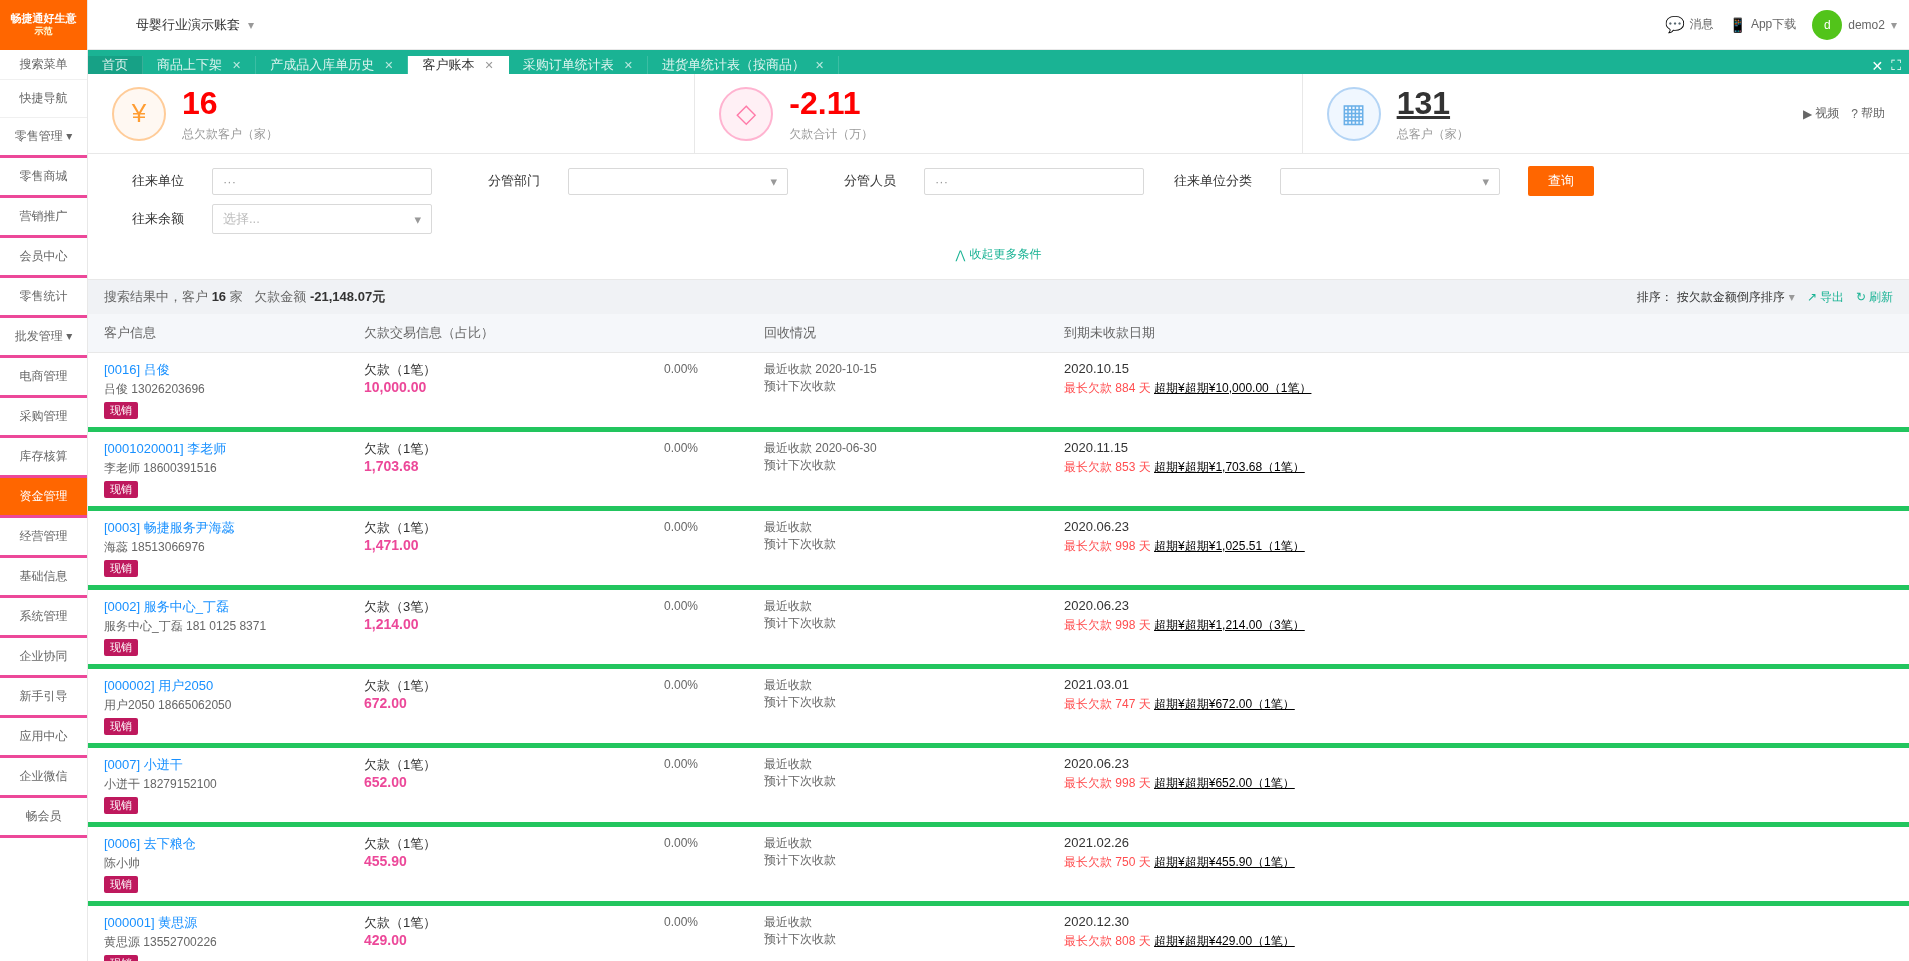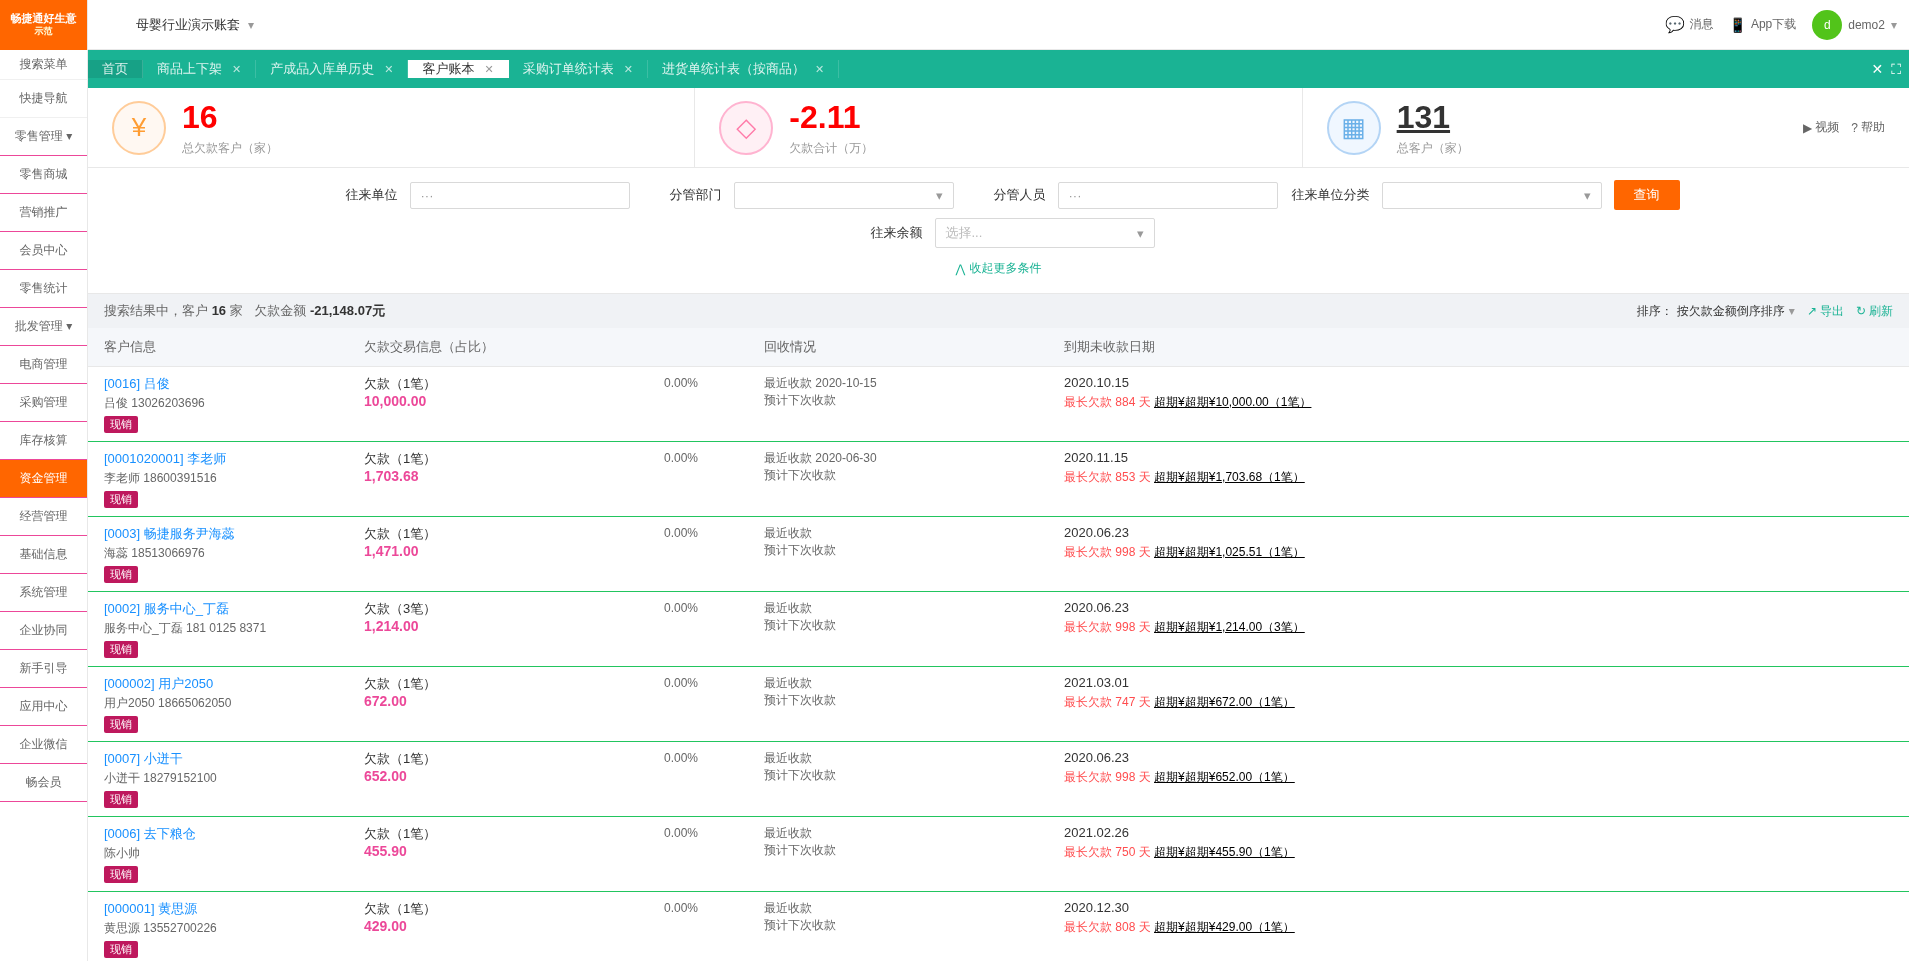--- a/index.html
+++ b/index.html
@@ -8,33 +8,33 @@
     
     .app-wrapper { display: flex; height: 100%; width: 100%; }
     .sidebar { width: 88px; background: #fff; border-right: 1px solid #e8e8e8; display: flex; flex-direction: column; flex-shrink: 0; }
     .main-area { flex: 1; display: flex; flex-direction: column; overflow: hidden; }
 
     
     .sidebar-logo { background: #ff6600; height: 50px; display: flex; align-items: center; justify-content: center; color: #fff; font-size: 12px; font-weight: bold; flex-direction: column; padding: 4px; }
     .sidebar-logo .logo-text { font-size: 11px; line-height: 1.2; text-align: center; }
     .sidebar-subtitle { font-size: 9px; color: #ffd; }
     .sidebar-search { padding: 6px 4px; border-bottom: 1px solid #f0f0f0; text-align: center; color: #666; font-size: 12px; cursor: pointer; }
-    .sidebar-nav-item { padding: 10px 4px; text-align: center; color: #666; font-size: 12px; cursor: pointer; border-bottom: 1px solid #ec4899; }
+    .sidebar-nav-item { padding: 10px 4px; text-align: center; color: #666; font-size: 12px; cursor: pointer; border-bottom: 3px solid #ec4899; }
     .sidebar-nav-item.active { background: #ff6600; color: #fff; }
     .sidebar-quick-nav { padding: 10px 4px; text-align: center; color: #666; font-size: 12px; cursor: pointer; border-bottom: 1px solid #f0f0f0; }
 
     
     .top-bar { height: 50px; background: #fff; border-bottom: 1px solid #e8e8e8; display: flex; align-items: center; justify-content: space-between; padding: 0 12px; flex-shrink: 0; }
     .top-bar-left { display: flex; align-items: center; gap: 8px; font-size: 12px; color: #666; }
     .top-bar-right { display: flex; align-items: center; gap: 16px; font-size: 12px; color: #666; }
     .top-bar-right .user-info { display: flex; align-items: center; gap: 6px; cursor: pointer; }
     .avatar { width: 30px; height: 30px; border-radius: 50%; background: #52c41a; display: flex; align-items: center; justify-content: center; color: #fff; font-size: 12px; }
 
     
-    .tab-bar { height: 38px; background: #1ab394; display: flex; align-items: center; flex-shrink: 0; }
+    .tab-bar { height: 24px; background: #1ab394; display: flex; align-items: flex-end; flex-shrink: 0; }
     .tab-item { display: flex; align-items: center; padding: 0 14px; color: rgba(255,255,255,0.85); font-size: 13px; cursor: pointer; border-right: 1px solid rgba(255,255,255,0.15); gap: 6px; white-space: nowrap; }
     .tab-item.active { background: #fff; color: #333; }
     .tab-item .tab-close { color: rgba(255,255,255,0.7); font-size: 11px; margin-left: 4px; }
     .tab-item.active .tab-close { color: #999; }
     .tab-home { background: #17a186; }
     .tab-bar-end { margin-left: auto; display: flex; align-items: center; padding: 0 8px; color: #fff; gap: 8px; }
 
     
     .content-area { flex: 1; overflow: hidden; background: #f5f7fa; display: flex; flex-direction: column; }
 
@@ -46,21 +46,21 @@
     .stat-icon.pink { background: #fff0f5; color: #ff7ba9; border: 2px solid #ffb3d0; }
     .stat-icon.blue { background: #f0f7ff; color: #6ab0e8; border: 2px solid #b3d4f5; }
     .stat-value { font-size: 32px; font-weight: bold; }
     .stat-value.red { color: #ff0000; }
     .stat-value.dark { color: #333; text-decoration: underline; }
     .stat-label { font-size: 12px; color: #999; margin-top: 4px; }
     .stat-right { margin-left: auto; display: flex; align-items: center; gap: 12px; font-size: 12px; color: #666; }
 
     
     .filter-area { background: #fff; padding: 12px 16px; flex-shrink: 0; border-bottom: 1px solid #e8e8e8; }
-    .filter-row { display: flex; align-items: center; gap: 12px; margin-bottom: 8px; justify-content: center; }
+    .filter-row { display: flex; align-items: center; gap: 28px; margin-bottom: 8px; }
     .filter-row:last-child { margin-bottom: 0; }
     .filter-label { font-size: 13px; color: #333; width: 80px; text-align: right; flex-shrink: 0; }
     .filter-input { border: 1px solid #d9d9d9; border-radius: 2px; padding: 5px 10px; font-size: 13px; width: 220px; display: flex; align-items: center; justify-content: space-between; cursor: pointer; background: #fff; }
     .filter-input-wide { width: 280px; }
     .filter-select { border: 1px solid #d9d9d9; border-radius: 2px; padding: 5px 10px; font-size: 13px; width: 220px; display: flex; align-items: center; justify-content: space-between; cursor: pointer; background: #fff; }
     .filter-btn { background: #ff6600; color: #fff; border: none; border-radius: 2px; padding: 6px 20px; font-size: 13px; cursor: pointer; }
     .collapse-bar { display: flex; justify-content: center; padding: 4px 0; }
     .collapse-btn { color: #1ab394; font-size: 12px; cursor: pointer; display: flex; align-items: center; gap: 4px; }
 
     
@@ -68,21 +68,21 @@
     .results-info { color: #666; }
     .results-info span.highlight { color: #333; font-weight: bold; }
     .results-actions { display: flex; align-items: center; gap: 12px; color: #666; font-size: 12px; }
     .sort-select { display: flex; align-items: center; gap: 4px; cursor: pointer; color: #333; }
 
     
     .table-wrapper { flex: 1; overflow-y: auto; background: #fff; }
     .table { width: 100%; border-collapse: collapse; }
     .table thead tr { background: #f5f7fa; border-bottom: 1px solid #e8e8e8; }
     .table thead th { padding: 10px 16px; font-size: 13px; color: #666; font-weight: normal; text-align: left; border-bottom: 1px solid #e8e8e8; white-space: nowrap; }
-    .table tbody tr { border-bottom: 1px solid #22c55e; }
+    .table tbody tr { border-bottom: 5px solid #22c55e; }
     .table tbody td { padding: 8px 16px; font-size: 13px; vertical-align: top; }
     .customer-name { color: #1890ff; font-size: 13px; cursor: pointer; }
     .customer-code { color: #1890ff; }
     .customer-sub { color: #666; font-size: 12px; margin-top: 2px; }
     .customer-tag { display: inline-block; background: #be185d; color: #fff; font-size: 11px; padding: 1px 6px; border-radius: 2px; margin-top: 4px; }
     .debt-amount { color: #ec4899; font-size: 14px; font-weight: bold; }
     .debt-count { color: #333; font-size: 13px; }
     .debt-ratio { color: #666; font-size: 12px; }
     .collection-info { font-size: 12px; color: #666; }
     .due-date { font-size: 13px; color: #333; }

